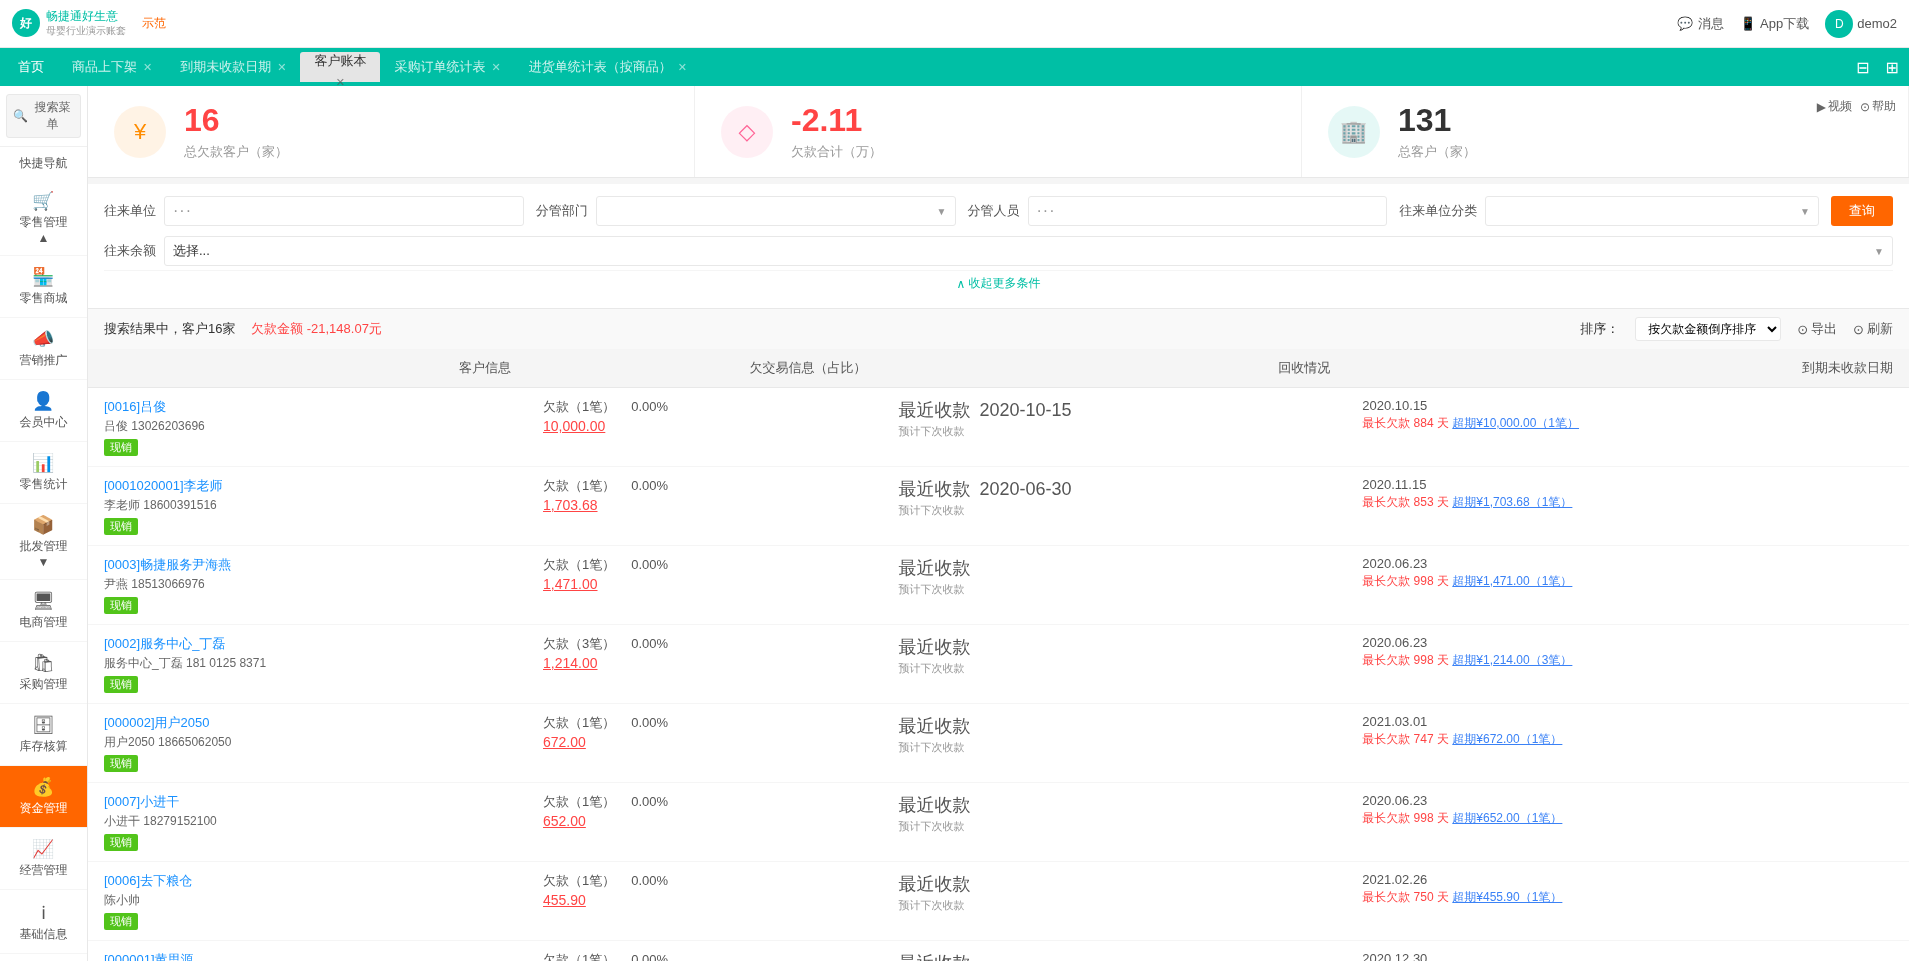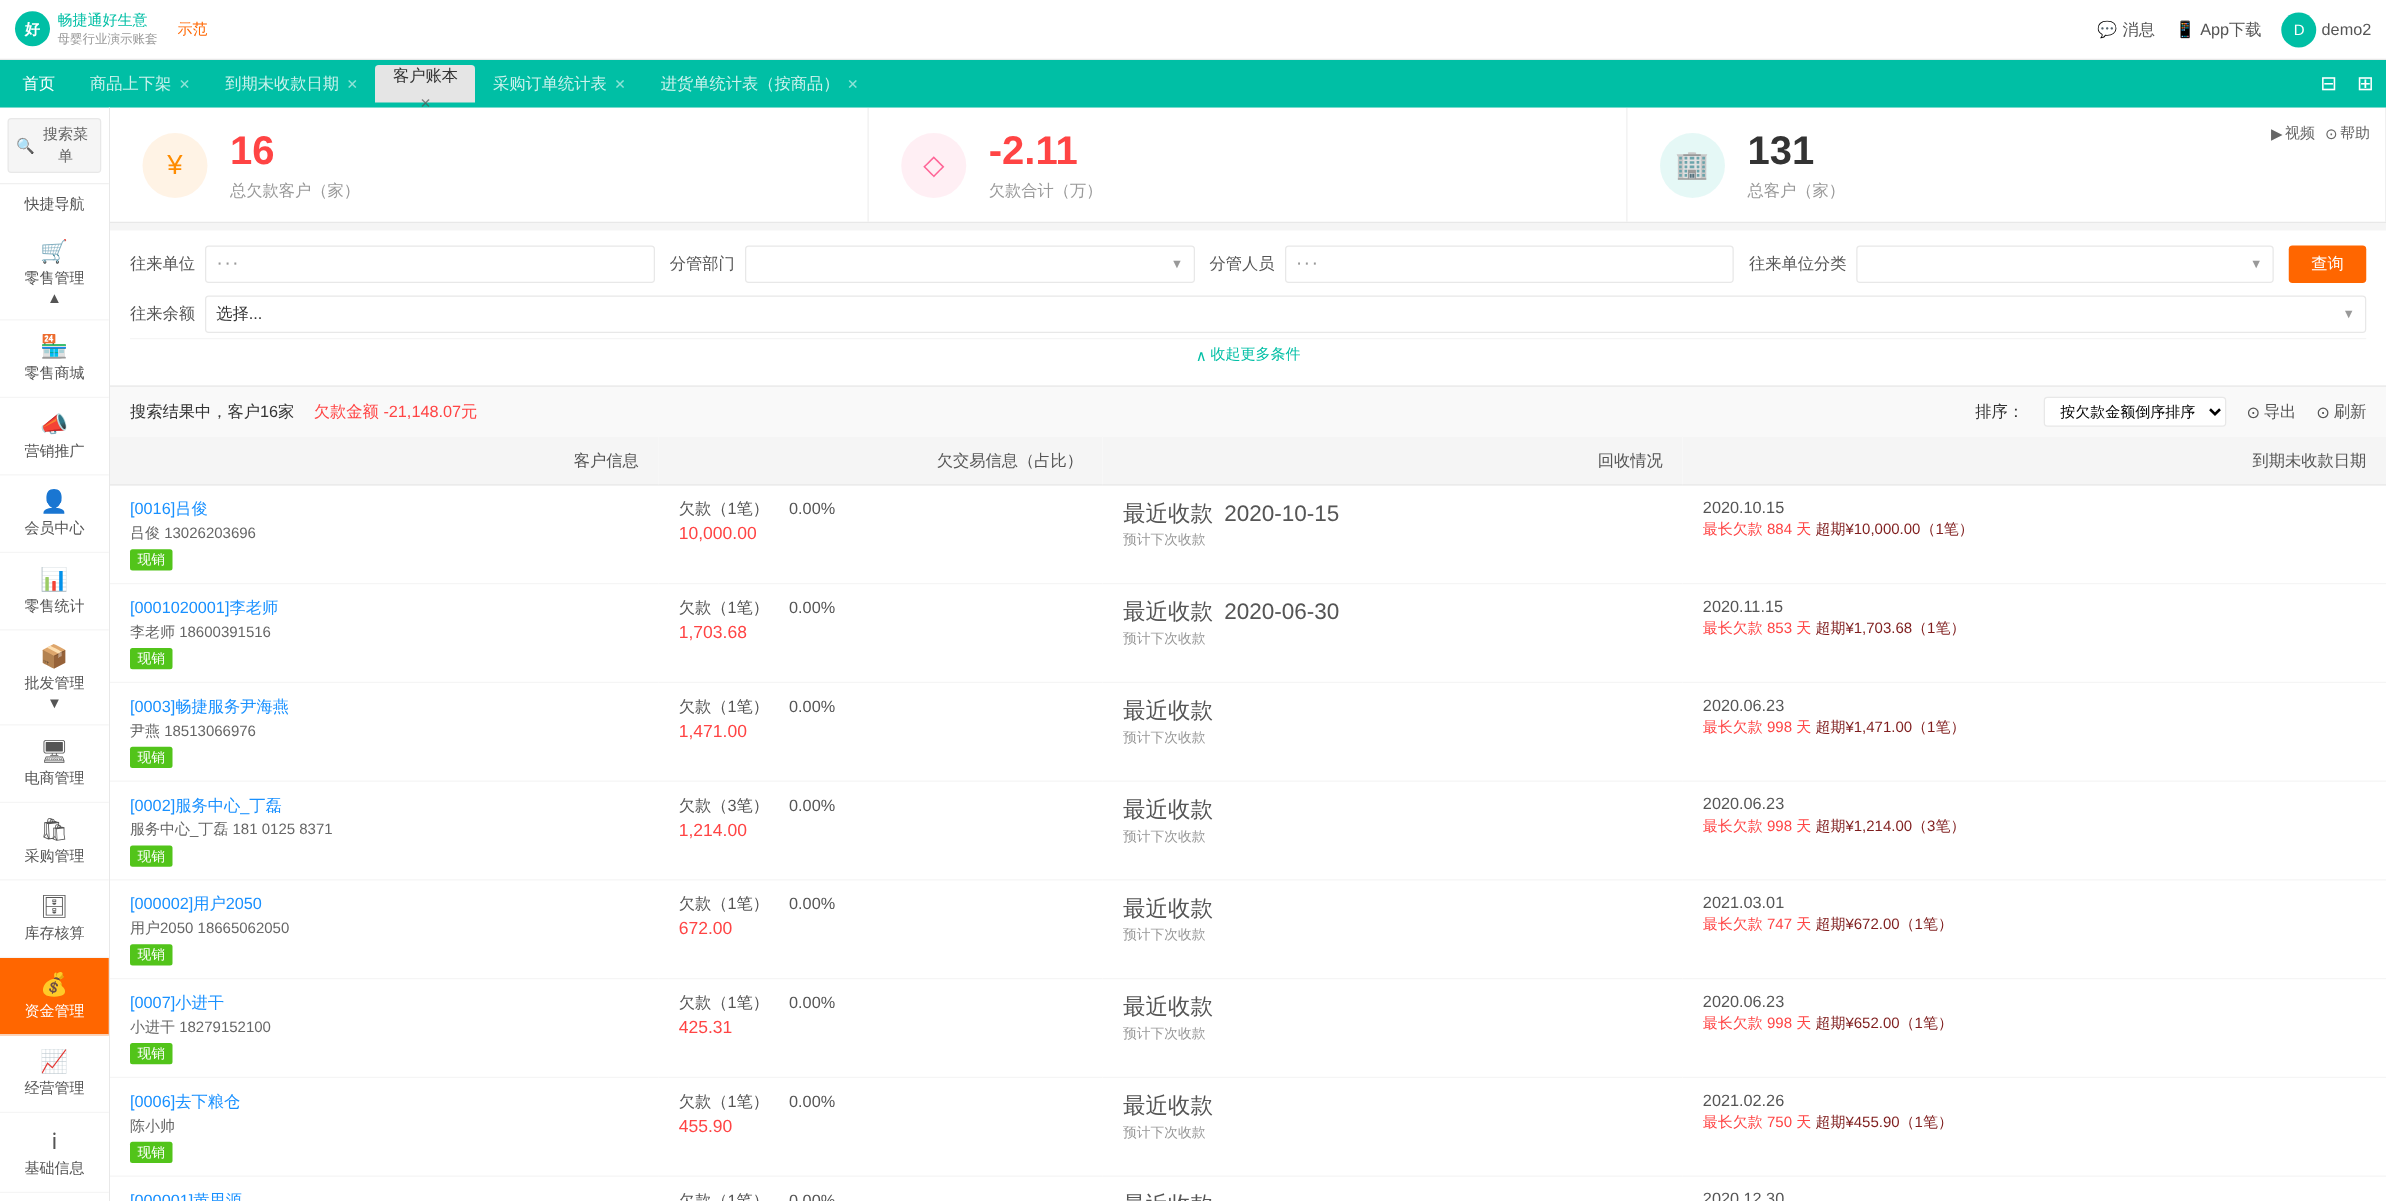--- a/index.html
+++ b/index.html
@@ -76,29 +76,29 @@
     .data-table { width: 100%; background: #fff; border-collapse: collapse; margin-top: 0; }
     .data-table th { background: #f5f5f5; padding: 10px 16px; font-size: 13px; color: #555; font-weight: 500; border-bottom: 1px solid #e8e8e8; text-align: right; }
     .data-table td { padding: 10px 16px; border-bottom: 1px solid #f5f5f5; font-size: 13px; vertical-align: top; }
     
     .customer-name { color: #1890ff; cursor: pointer; font-size: 13px; }
     .customer-sub { color: #666; font-size: 12px; margin-top: 2px; }
     .tag { display: inline-block; padding: 1px 6px; border-radius: 2px; font-size: 11px; margin-top: 4px; }
     .tag.green { background: #52c41a; color: white; }
     
     .debt-count { color: #555; font-size: 13px; }
-    .debt-amount { color: #ff4444; font-size: 14px; font-weight: 500; margin-top: 2px; }
+    .debt-amount { color: #ff4444; font-size: 14px; font-weight: 500; margin-top: 2px; text-decoration: underline; }
     .debt-pct { color: #555; font-size: 13px; margin-left: 8px; }
     
     .collection-info { color: #555; font-size: 18px; }
     .collection-next { color: #999; font-size: 11px; margin-top: 2px; }
     
     .due-date { color: #555; font-size: 13px; }
     .overdue-info { color: #ff4444; font-size: 12px; margin-top: 2px; }
-    .overdue-link { color: #7f1d1d; cursor: pointer; margin-top: 39px; }
+    .overdue-link { color: #3b82f6; text-decoration: underline; cursor: pointer; margin-top: 39px; }
     
     .debt-row { display: flex; align-items: baseline; gap: 8px; }
     
     
     ::-webkit-scrollbar { width: 6px; height: 6px; }
     ::-webkit-scrollbar-track { background: #f1f1f1; }
     ::-webkit-scrollbar-thumb { background: #ccc; border-radius: 3px; }
 
     .sidebar-item-row { display: flex; flex-direction: column; align-items: center; }
     
@@ -515,21 +515,21 @@
     <td>
       <div class="customer-name">[0007]小进干</div>
       <div class="customer-sub">小进干  18279152100</div>
       <span class="tag green">现销</span>
     </td>
     <td>
       <div class="debt-row">
         <span class="debt-count">欠款（1笔）</span>
         <span class="debt-pct">0.00%</span>
       </div>
-      <div class="debt-amount">425.31</div>
+      <div class="debt-amount">652.00</div>
     </td>
     <td>
       <div class="collection-info">
         最近收款
         <span style="margin-left:4px;color:#555;"></span>
       </div>
       <div class="collection-next">预计下次收款</div>
     </td>
     <td>
       <div class="due-date">2020.06.23</div>

